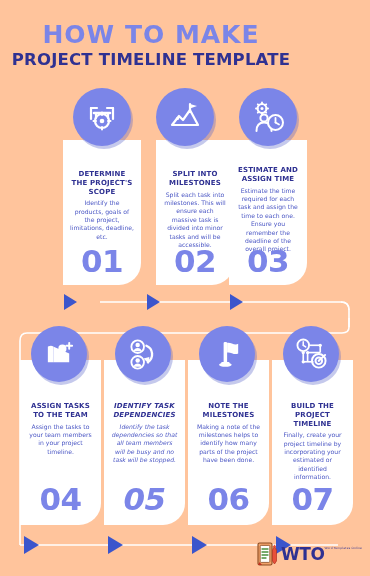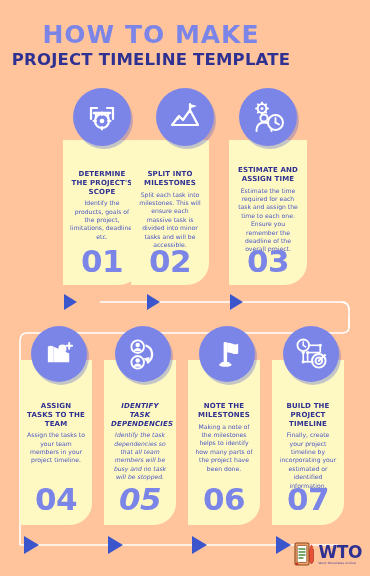--- a/index.html
+++ b/index.html
@@ -26,24 +26,24 @@
     color: #2F3192; line-height: 1.0; margin-top: 5px;
     font-family: "DejaVu Sans", sans-serif;
   }
 
   
   .connector { position: absolute; left: 0; top: 0; width: 370px; height: 576px; pointer-events: none; }
 
   
   .card {
     position: absolute;
-    background: #fef9c3;
+    background: #ffffff;
   }
   .card.r1 { width: 78px; height: 145px; top: 140px; border-radius: 0 0 22px 0; }
-  .card.r2 { width: 72px; height: 165px; top: 360px; border-radius: 0 0 22px 0; }
+  .card.r2 { width: 81px; height: 165px; top: 360px; border-radius: 0 0 22px 0; }
 
   .card-inner {
     padding: 30px 7px 0 7px;
     text-align: center;
   }
   .card.r2 .card-inner { padding-top: 42px; }
 
   .card-head {
     font-size: 7px; font-weight: 800; color: #2F3192;
     line-height: 1.25; letter-spacing: 0.15px;
@@ -79,21 +79,21 @@
 
   
   .arrow { position: absolute; width: 0; height: 0;
     border-top: 8px solid transparent;
     border-bottom: 8px solid transparent;
     border-left: 13px solid #3B55CC; }
   .arrow.big { border-top-width: 9px; border-bottom-width: 9px; border-left-width: 15px; }
 
   
   .logo { position: absolute; right: 8px; bottom: 9px; display: flex; align-items: center; gap: 2px; }
-  .logo-text { display: flex; flex-direction: column; align-items: flex-start; line-height: 1; }
+  .logo-text { display: flex; flex-direction: row; align-items: flex-start; line-height: 1; }
   .logo-wto { font-size: 17px; font-weight: 800; color: #2F3192; letter-spacing: -0.4px;
     font-family: "DejaVu Sans", sans-serif; }
   .logo-tag { font-size: 2.9px; color: #2F3192; letter-spacing: 0.2px; margin-top: 1px;
     font-family: "DejaVu Sans", sans-serif; }
 </style>
 </head>
 <body>
 
 <div id="poster">
 
@@ -113,21 +113,21 @@
   </svg>
 
   <div class="card r1" style="left:63px;">
     <div class="card-inner">
       <div class="card-head">DETERMINE THE PROJECT'S SCOPE</div>
       <div class="card-body">Identify the products, goals of the project, limitations, deadline, etc.</div>
     </div>
     <div class="card-num">01</div>
   </div>
 
-  <div class="card r1" style="left:131px;">
+  <div class="card r1" style="left:156px;">
     <div class="card-inner">
       <div class="card-head">SPLIT INTO MILESTONES</div>
       <div class="card-body">Split each task into milestones. This will ensure each massive task is divided into minor tasks and will be accessible.</div>
     </div>
     <div class="card-num">02</div>
   </div>
 
   <div class="card r1" style="left:229px;">
     <div class="card-inner" style="padding-top:26px;">
       <div class="card-head">ESTIMATE AND ASSIGN TIME</div>

